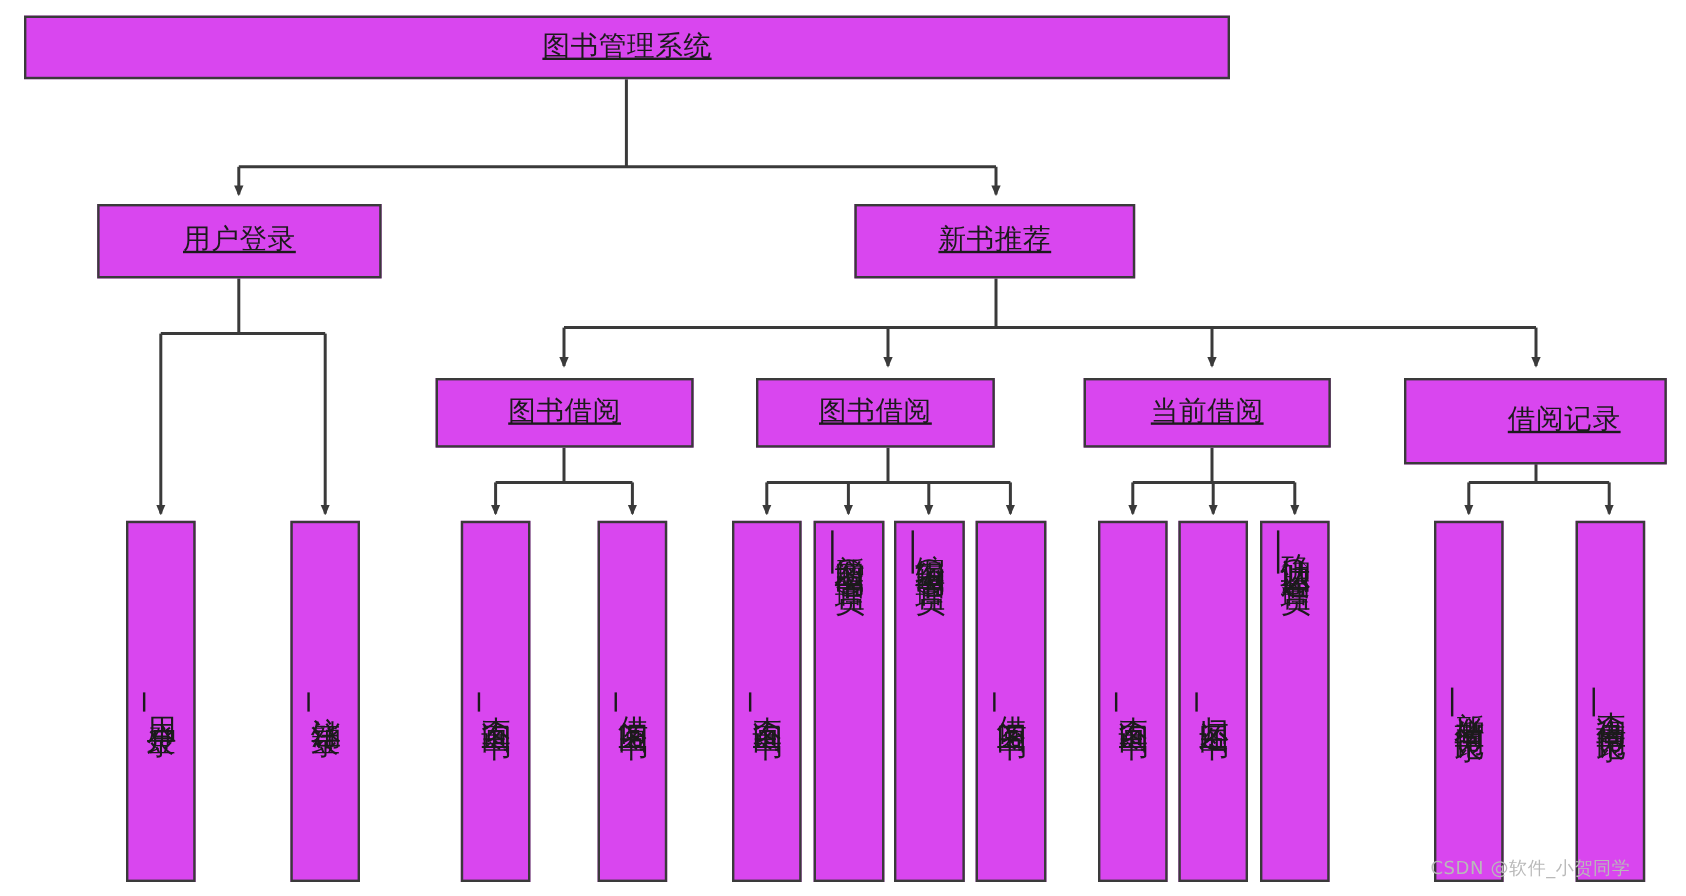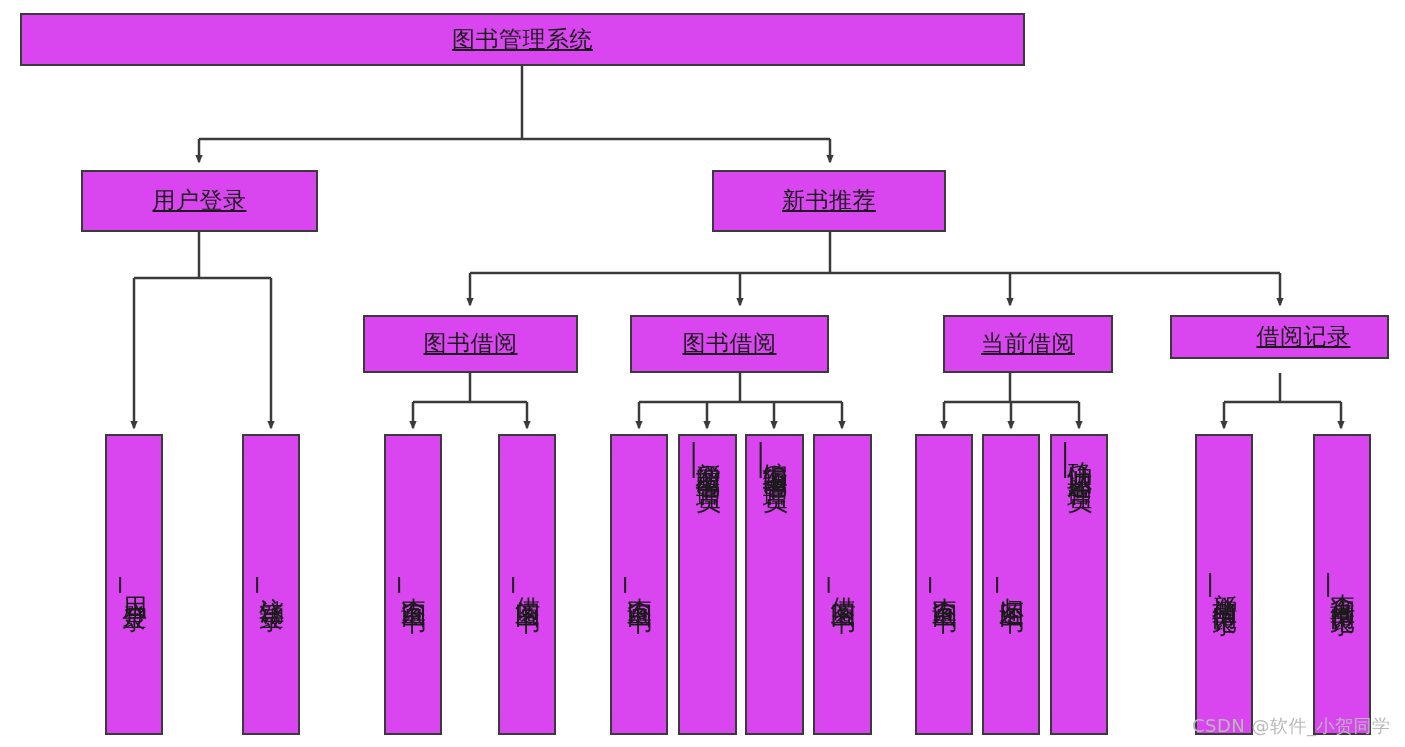--- a/index.html
+++ b/index.html
@@ -50,21 +50,21 @@
     letter-spacing:4px;
     white-space:nowrap;
     margin:0 auto;
   }
   .node.v.center{
     align-items:center;
     padding-top:0;
   }
   .watermark{
     position:absolute;
-    font-size:18px;
+    font-size:15px;
     color:#b9b9b9;
     white-space:nowrap;
     z-index:3;
     letter-spacing:0.5px;
   }
 </style>
 </head>
 <body>
 
 <div id="canvas">
@@ -130,24 +130,24 @@
   <div class="node h" style="left:712px;top:170px;width:234px;height:62px;">
     <span class="lbl">新书推荐</span>
   </div>
 
   <div class="node h" style="left:363px;top:315px;width:215px;height:58px;">
     <span class="lbl">图书借阅</span>
   </div>
   <div class="node h" style="left:630px;top:315px;width:199px;height:58px;">
     <span class="lbl">图书借阅</span>
   </div>
-  <div class="node h" style="left:903px;top:315px;width:170px;height:58px;margin-left:40px;">
+  <div class="node h" style="left:903px;top:315px;width:206px;height:58px;">
     <span class="lbl">当前借阅</span>
   </div>
-  <div class="node h" style="left:1170px;top:315px;width:219px;height:44px;padding-left:48px;">
+  <div class="node h" style="left:1170px;top:315px;width:219px;height:72px;padding-left:48px;">
     <span class="lbl">借阅记录</span>
   </div>
 
   <div class="node v center" style="left:105px;top:434px;width:58px;height:301px;">
     <span class="lbl">用户登录</span>
   </div>
   <div class="node v center" style="left:242px;top:434px;width:58px;height:301px;">
     <span class="lbl">注销登录</span>
   </div>
 

